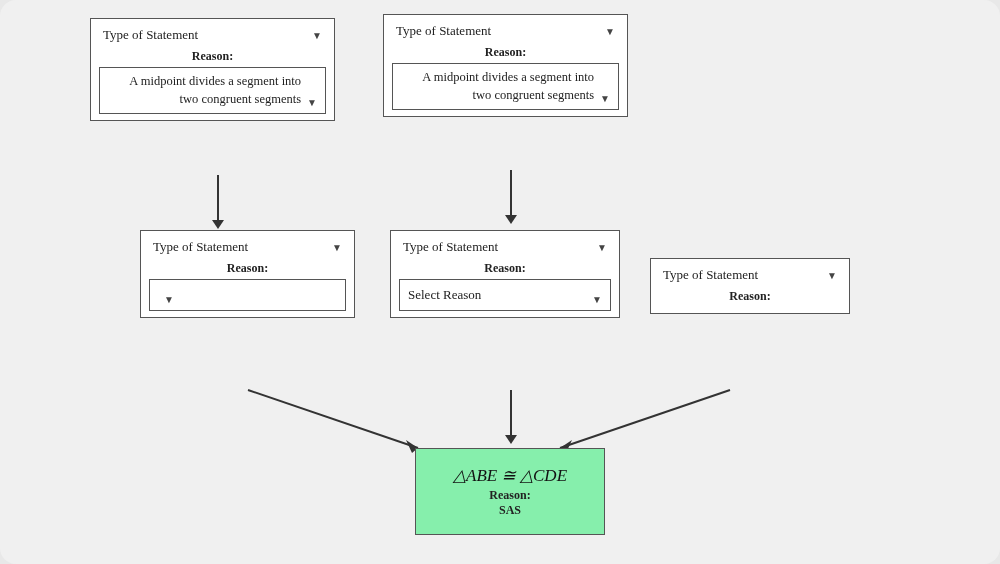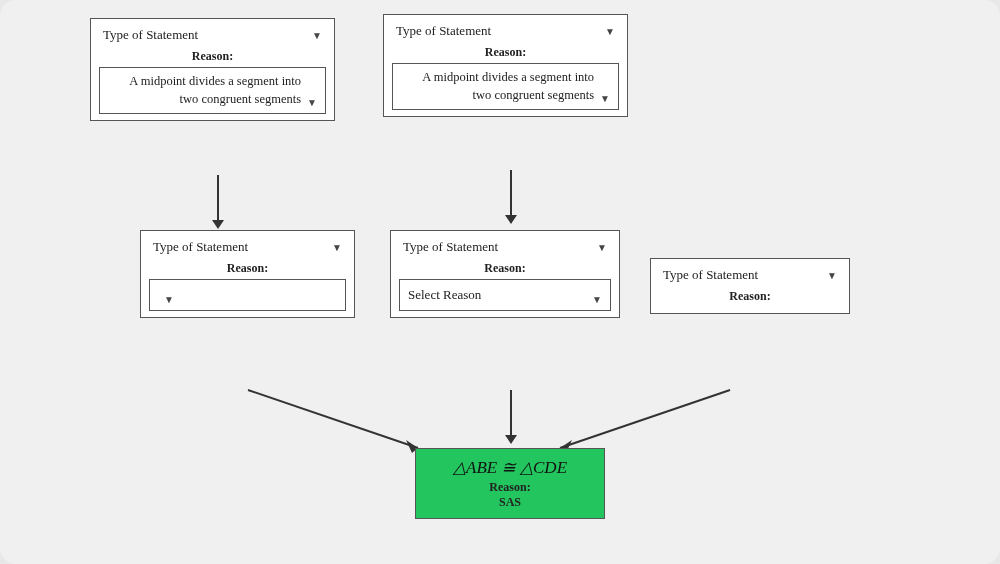--- a/index.html
+++ b/index.html
@@ -85,24 +85,24 @@
       position: absolute;
       top: 0;
       left: 0;
       width: 1000px;
       height: 564px;
       pointer-events: none;
     }
     
     .conclusion-box {
       position: absolute;
-      background: #22c55e;
+      background: #86efac;
       border: 1.5px solid #555;
       text-align: center;
-      padding: 8px 16px;
+      padding: 16px 16px;
     }
     .conclusion-triangle {
       font-size: 17px;
       font-style: italic;
       font-family: Georgia, serif;
       color: #111;
     }
     .conclusion-reason {
       font-size: 12px;
       font-weight: bold;

